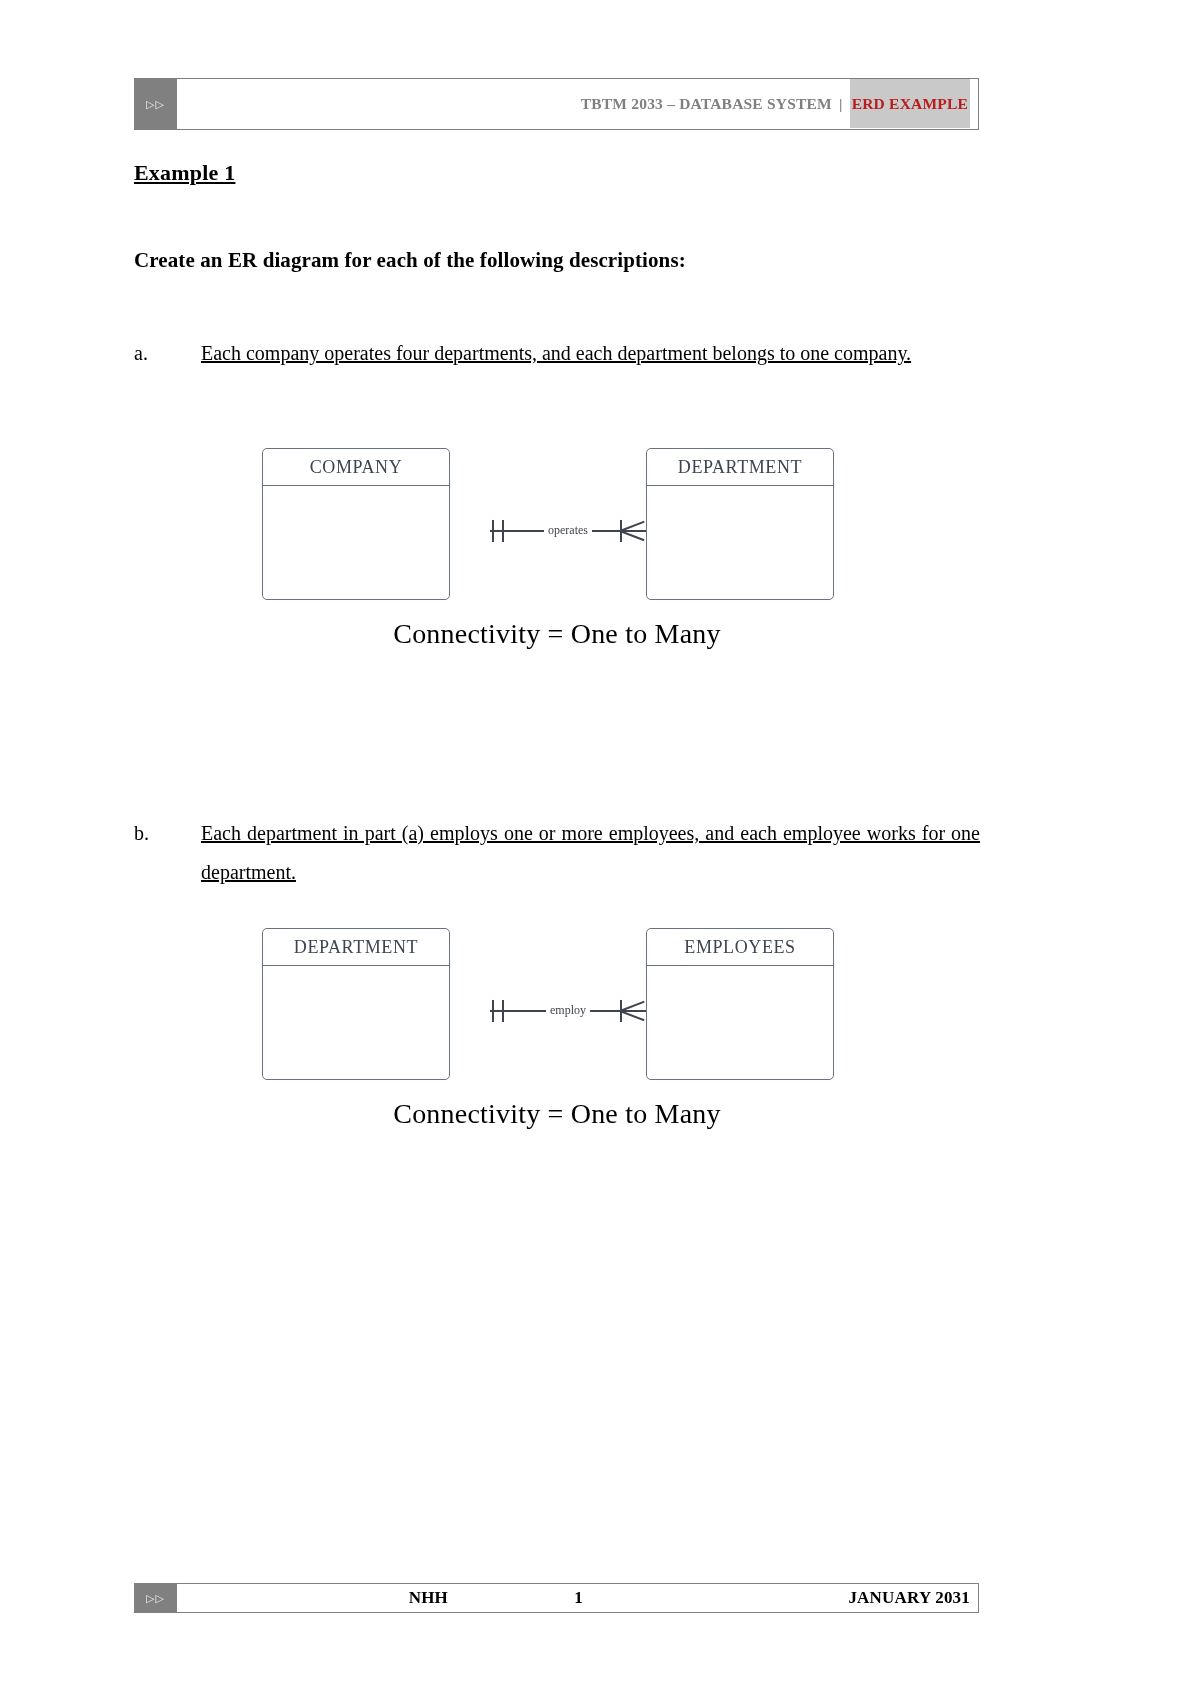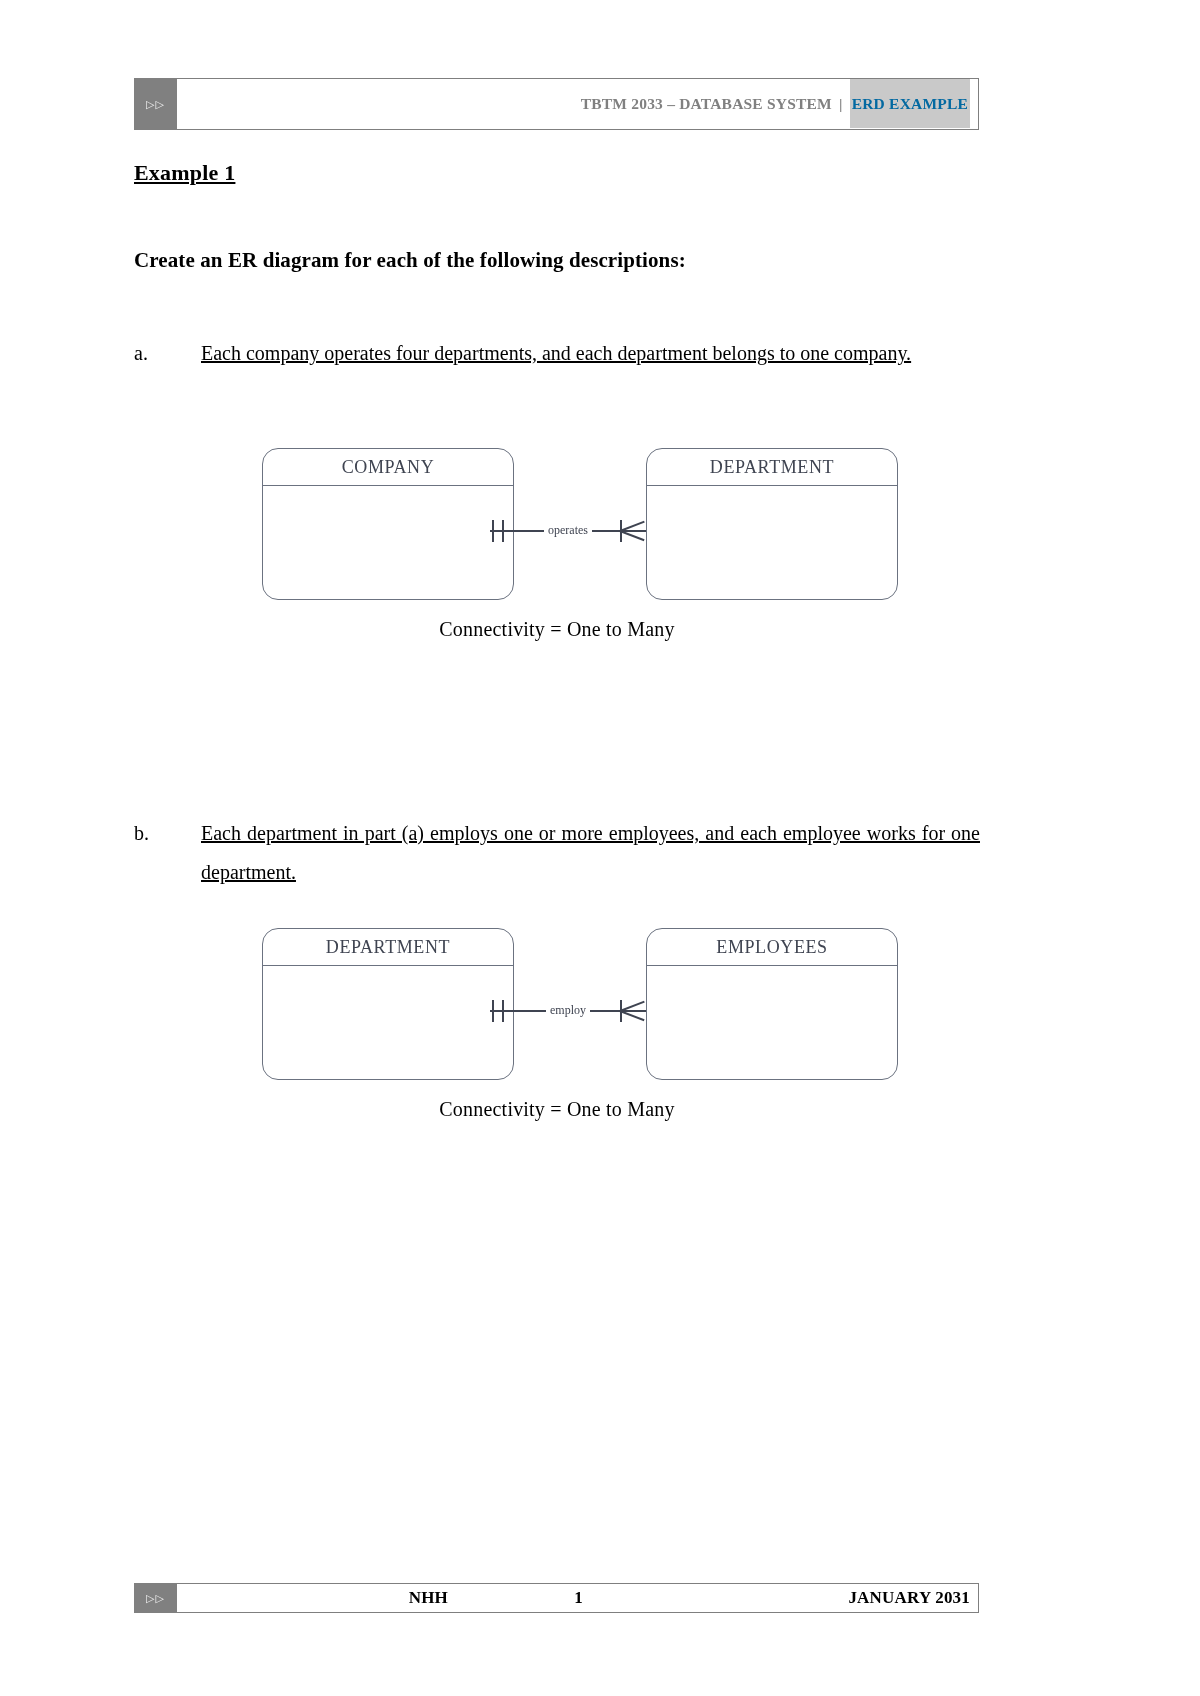--- a/index.html
+++ b/index.html
@@ -62,21 +62,21 @@
     color: #808080;
     font-weight: bold;
     font-size: 15.5px;
     line-height: 1.33;
     letter-spacing: .2px;
     white-space: nowrap;
   }
   .hdr-sep { padding: 0 3px; color:#808080; }
   .hdr-hi {
     background: #c9c9c9;
-    color: #0369a1;
+    color: #b91c1c;
     padding: 16px 2px;
   }
 
   
   .h-example {
     position: absolute;
     left: 134px; top: 160px;
     font-size: 22px;
     font-weight: bold;
     text-decoration: underline;
@@ -124,24 +124,24 @@
   #erd-2 { top: 920px; height: 230px; }
 
   .erd-canvas {
     position: relative;
     width: 846px;
     height: 175px;
   }
   .entity {
     position: absolute;
     top: 8px;
-    width: 252px;
+    width: 188px;
     height: 152px;
     border: 1.4px solid #6b7280;
-    border-radius: 16px;
+    border-radius: 5px;
     background: #ffffff;
   }
   .entity.left  { left: 128px; }
   .entity.right { left: 512px; }
   .entity-title {
     height: 37px;
     border-bottom: 1.4px solid #6b7280;
     display: flex;
     align-items: center;
     justify-content: center;
@@ -207,21 +207,21 @@
   }
   .crow .foot.up   { top: 14px; transform: rotate(-21deg); }
   .crow .foot.mid  { top: 14px; }
   .crow .foot.down { top: 14px; transform: rotate(21deg); }
 
   .erd-caption {
     position: absolute;
     left: 0; top: 178px;
     width: 846px;
     text-align: center;
-    font-size: 20px;
+    font-size: 28px;
     letter-spacing: .2px;
   }
 
   
   .footer {
     position: absolute;
     left: 134px; top: 1583px;
     width: 845px; height: 30px;
     display: flex;
     align-items: stretch;

